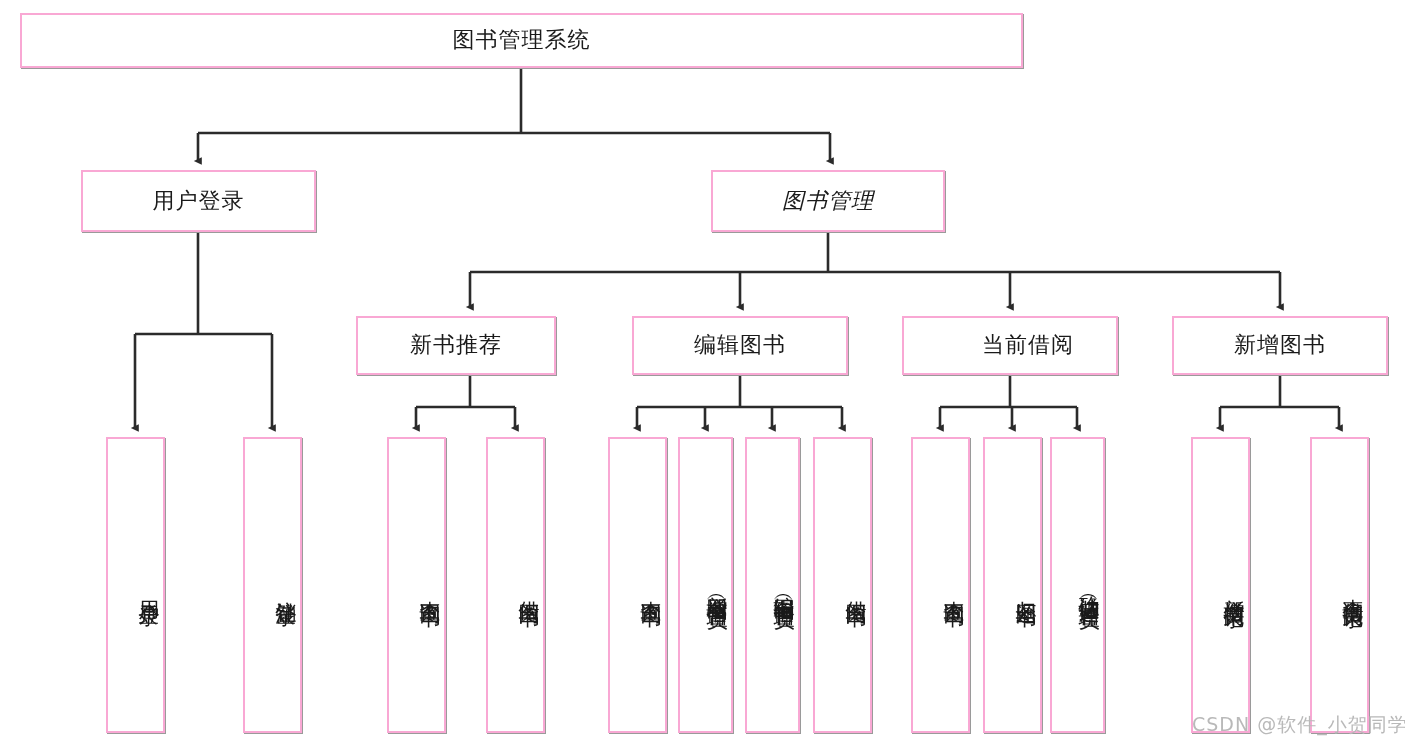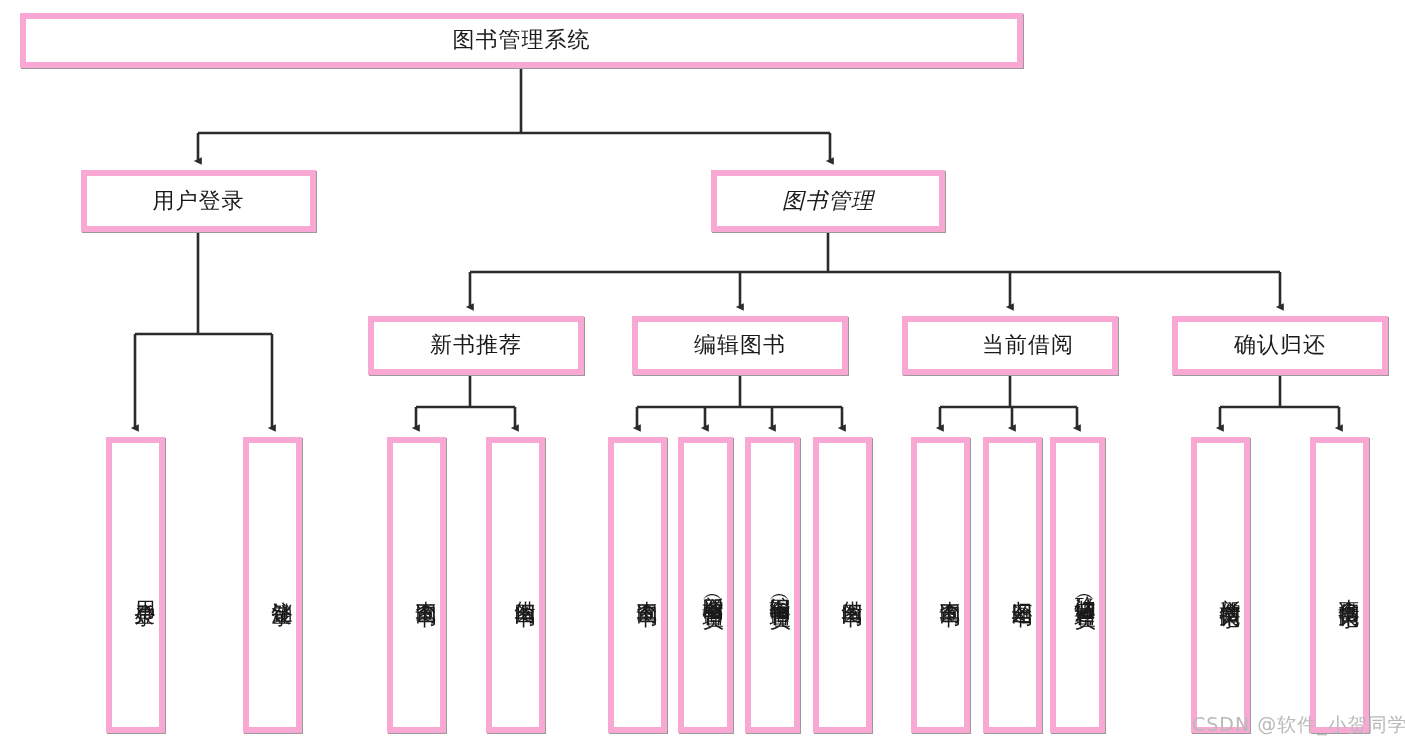--- a/index.html
+++ b/index.html
@@ -23,21 +23,21 @@
     position: absolute;
     left: 0;
     top: 0;
     width: 1405px;
     height: 747px;
   }
   .node {
     position: absolute;
     box-sizing: border-box;
     background: #ffffff;
-    border: 6px solid #f9a8d4;
+    border: 2px solid #f9a8d4;
     box-shadow: 1px 1px 0 0 #9a9a9a;
     display: flex;
     align-items: center;
     justify-content: center;
     color: #1a1a1a;
     z-index: 3;
   }
   .node.horiz {
     font-size: 22px;
     letter-spacing: 1px;
@@ -135,31 +135,31 @@
     <span>图书管理系统</span>
   </div>
 
   <div class="node horiz" style="left:81px; top:170px; width:235px; height:62px;">
     <span>用户登录</span>
   </div>
   <div class="node horiz" style="left:711px; top:170px; width:234px; height:62px;font-style:italic;">
     <span>图书管理</span>
   </div>
 
-  <div class="node horiz" style="left:368px; top:316px; width:216px; height:59px;">
+  <div class="node horiz" style="left:356px; top:316px; width:200px; height:59px;">
     <span>新书推荐</span>
   </div>
   <div class="node horiz" style="left:632px; top:316px; width:216px; height:59px;">
     <span>编辑图书</span>
   </div>
   <div class="node horiz" style="left:902px; top:316px; width:216px; height:59px;padding-left:36px;">
     <span>当前借阅</span>
   </div>
   <div class="node horiz" style="left:1172px; top:316px; width:216px; height:59px;">
-    <span>确认归还</span>
+    <span>新增图书</span>
   </div>
 
   <div class="node vert" style="left:106px; top:437px; width:59px; height:296px;">
     <span class="vtext">用户登录</span>
   </div>
   <div class="node vert" style="left:243px; top:437px; width:59px; height:296px;">
     <span class="vtext">注销登录</span>
   </div>
   <div class="node vert" style="left:387px; top:437px; width:59px; height:296px;">
     <span class="vtext">查询图书</span>

